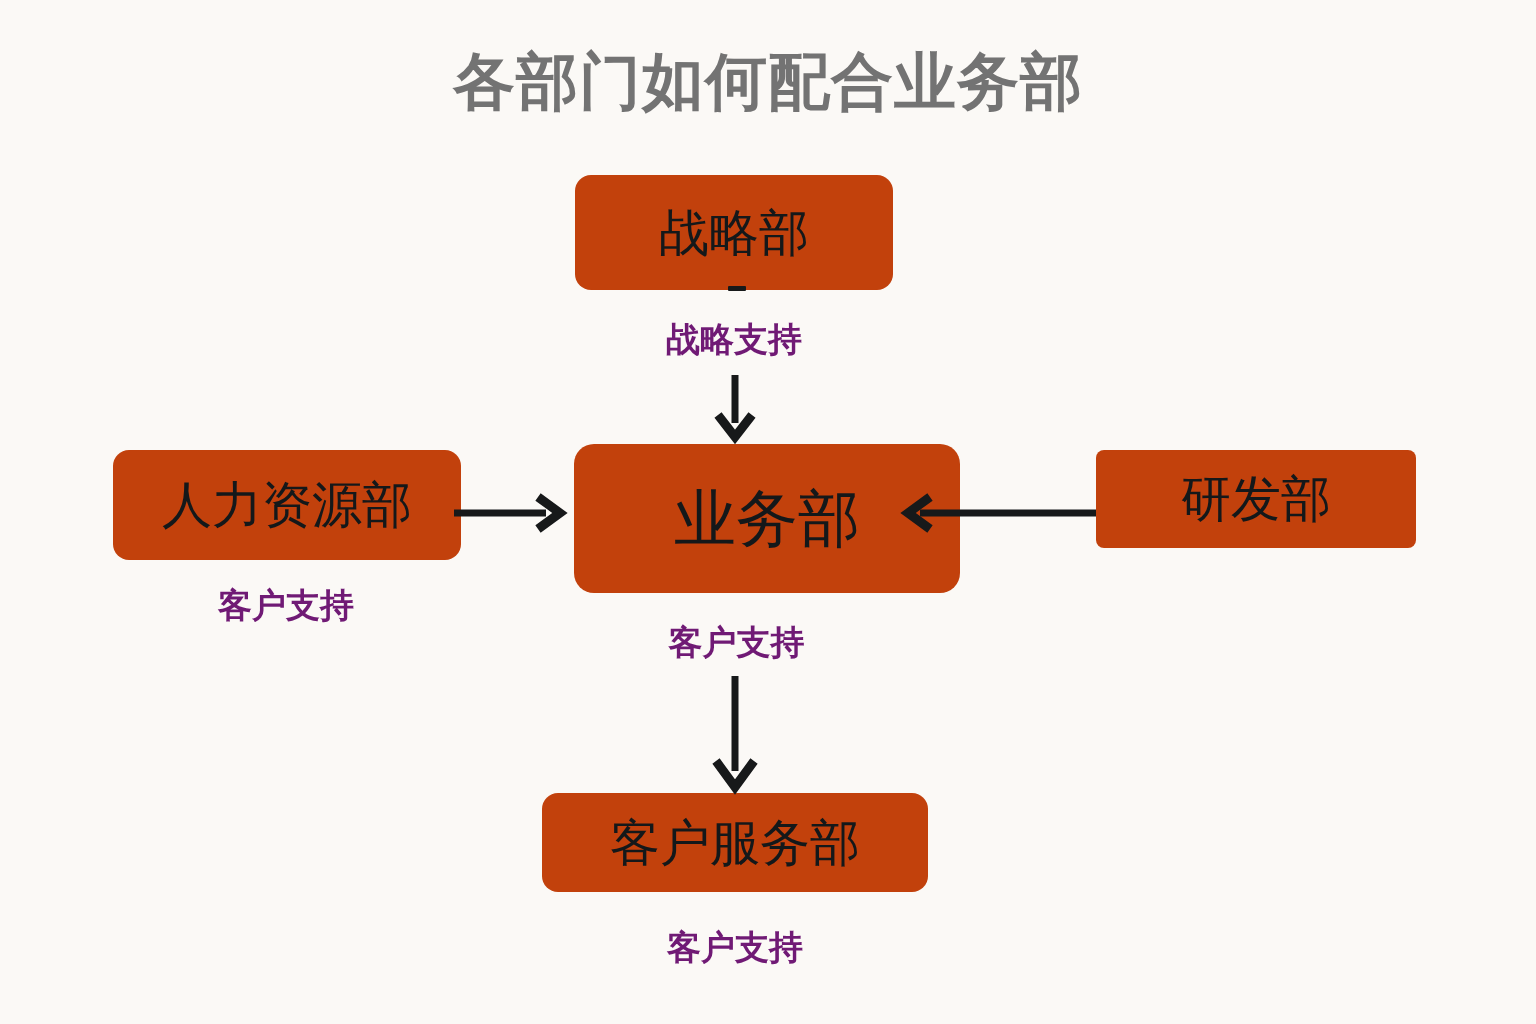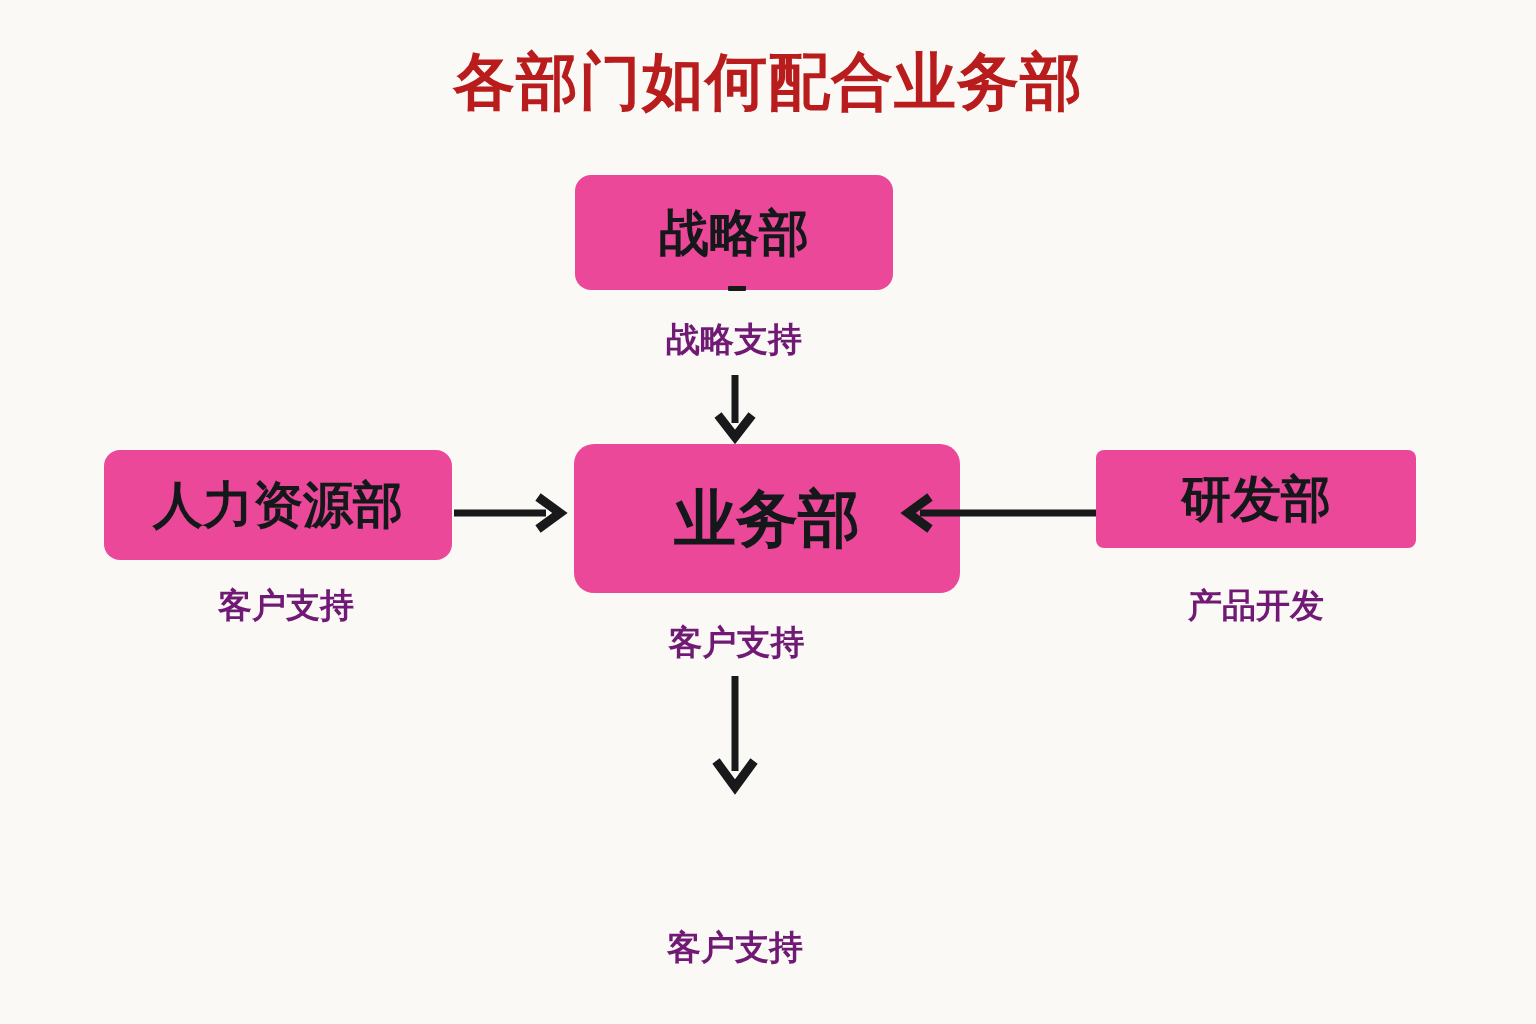--- a/index.html
+++ b/index.html
@@ -21,36 +21,36 @@
 
   
   .title {
     position: absolute;
     left: 0;
     top: 46px;
     width: 1536px;
     text-align: center;
     font-size: 62px;
     font-weight: 700;
-    color: #b91c1c;
+    color: #737373;
     letter-spacing: 1px;
     line-height: 1.15;
     white-space: nowrap;
   }
 
   
   .node {
     position: absolute;
-    background: #ec4899;
+    background: #c2410c;
     border-radius: 18px;
     display: flex;
     align-items: center;
     justify-content: center;
     color: #14181a;
-    font-weight: 700;
+    font-weight: 400;
     text-align: center;
     box-sizing: border-box;
     line-height: 1;
     white-space: nowrap;
   }
   .node-label {
     display: block;
   }
 
   #node-strategy {
@@ -63,21 +63,21 @@
   }
   #node-business {
     left: 574px;
     top: 444px;
     width: 386px;
     height: 149px;
     font-size: 62px;
     border-radius: 20px;
   }
   #node-hr {
-    left: 104px;
+    left: 113px;
     top: 450px;
     width: 348px;
     height: 110px;
     font-size: 50px;
     border-radius: 16px;
   }
   #node-rd {
     left: 1096px;
     top: 450px;
     width: 320px;
@@ -167,28 +167,30 @@
   </div>
 
   <div class="node" id="node-hr">
     <span class="node-label">人力资源部</span>
   </div>
 
   <div class="node" id="node-rd">
     <span class="node-label">研发部</span>
   </div>
 
+  <div class="node" id="node-service">
+    <span class="node-label">客户服务部</span>
+  </div>
 
   <div id="tick-strategy"></div>
 
   <div class="caption" id="caption-strategy">战略支持</div>
 
   <div class="caption" id="caption-hr">客户支持</div>
 
-  <div class="caption" id="caption-rd">产品开发</div>
 
   <div class="caption" id="caption-service-in">客户支持</div>
 
   <div class="caption" id="caption-service-out">客户支持</div>
 
   <svg class="arrow-svg" id="arrow-strategy-business" width="70" height="70" viewBox="0 0 70 70">
     <line x1="35" y1="0" x2="35" y2="48" stroke="#17191a" stroke-width="7"></line>
     <polyline points="18,40 35,62 52,40" fill="none" stroke="#17191a" stroke-width="9" stroke-linejoin="miter" stroke-linecap="butt"></polyline>
   </svg>
 

